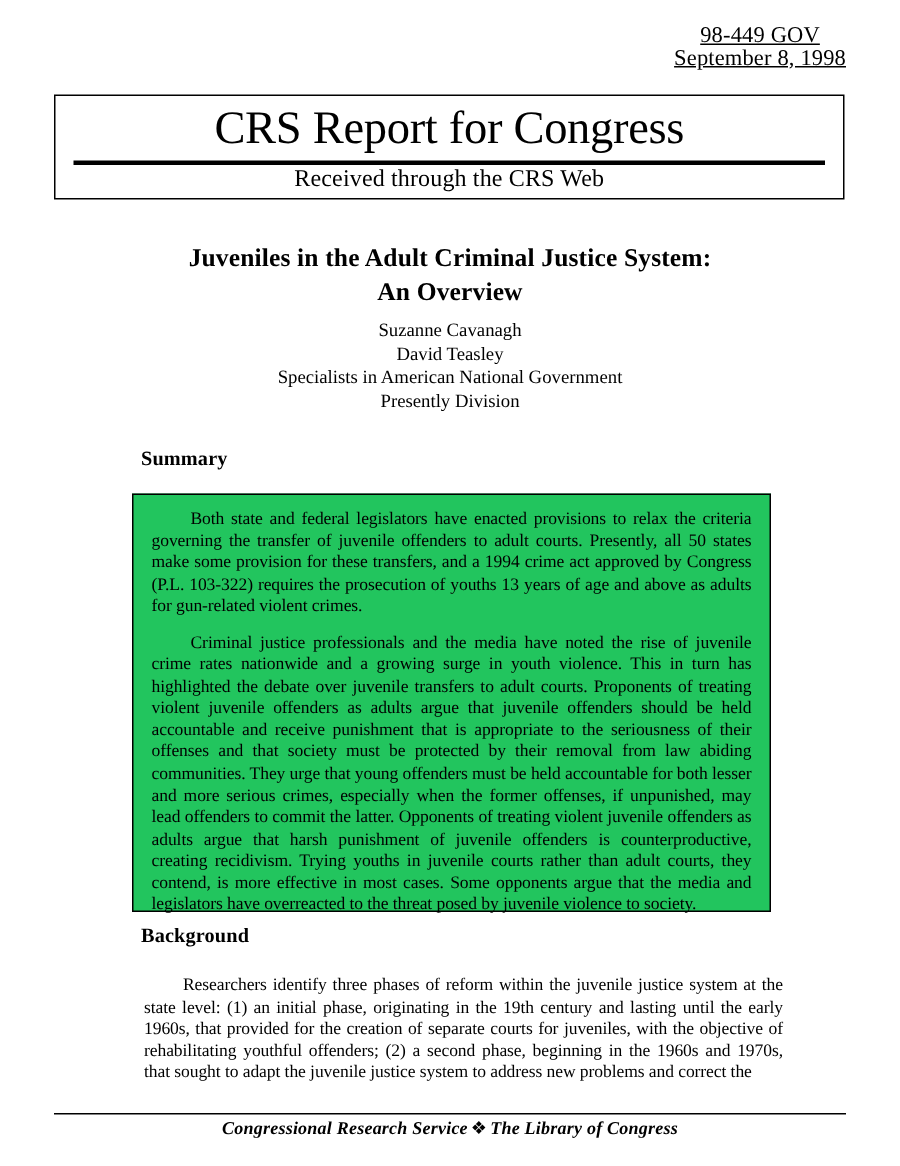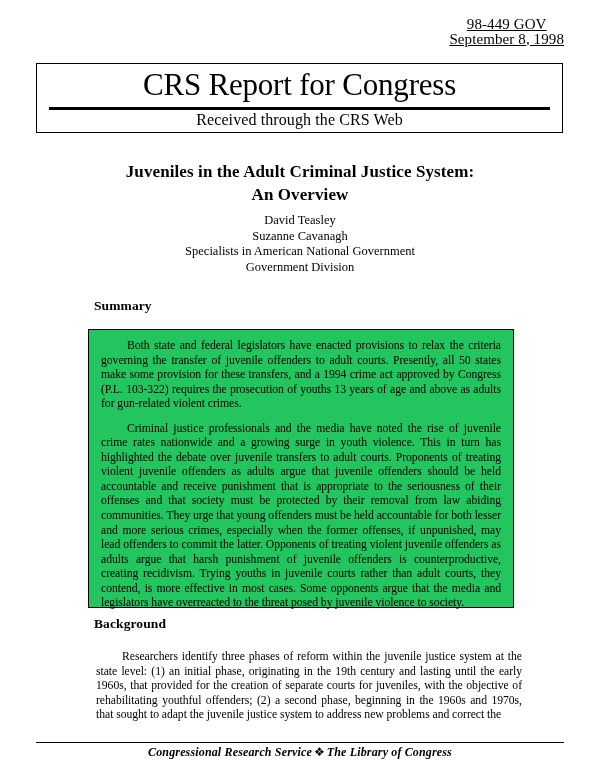--- a/index.html
+++ b/index.html
@@ -187,24 +187,24 @@
     <div class="masthead-rule"></div>
     <div class="masthead-sub">Received through the CRS Web</div>
   </div>
 
   <div class="doc-title">
     <div>Juveniles in the Adult Criminal Justice System:</div>
     <div>An Overview</div>
   </div>
 
   <div class="authors">
+    <div>Suzanne Cavanagh</div>
     <div>David Teasley</div>
-    <div>Suzanne Cavanagh</div>
     <div>Specialists in American National Government</div>
-    <div>Government Division</div>
+    <div>Presently Division</div>
   </div>
 
   <div class="section-heading" id="summary-heading">Summary</div>
 
   <div class="summary-box">
     <p>Both state and federal legislators have enacted provisions to relax the criteria governing the transfer of juvenile offenders to adult courts.  Presently, all 50 states make some provision for these transfers, and a 1994 crime act approved by Congress (P.L. 103-322) requires the prosecution of youths 13 years of age and above as adults for gun-related violent crimes.</p>
     <p>Criminal justice professionals and the media have noted the rise of juvenile crime rates nationwide and a growing surge in youth violence.  This in turn has highlighted the debate over juvenile transfers to adult courts.  Proponents of treating violent juvenile offenders as adults argue that juvenile offenders should be held accountable and receive punishment that is appropriate to the seriousness of their offenses and that society must be protected by their removal from law abiding communities.   They urge that young offenders must be held accountable for both lesser and more serious crimes, especially when the former offenses, if unpunished, may lead offenders to commit the latter.  Opponents of treating violent juvenile offenders as adults argue that harsh punishment of juvenile offenders is counterproductive, creating recidivism.  Trying youths in juvenile courts rather than adult courts, they contend, is more effective in most cases.  Some opponents argue that the media and legislators have overreacted to the threat posed by juvenile violence to society.</p>
   </div>
 
   <div class="section-heading" id="background-heading">Background</div>

